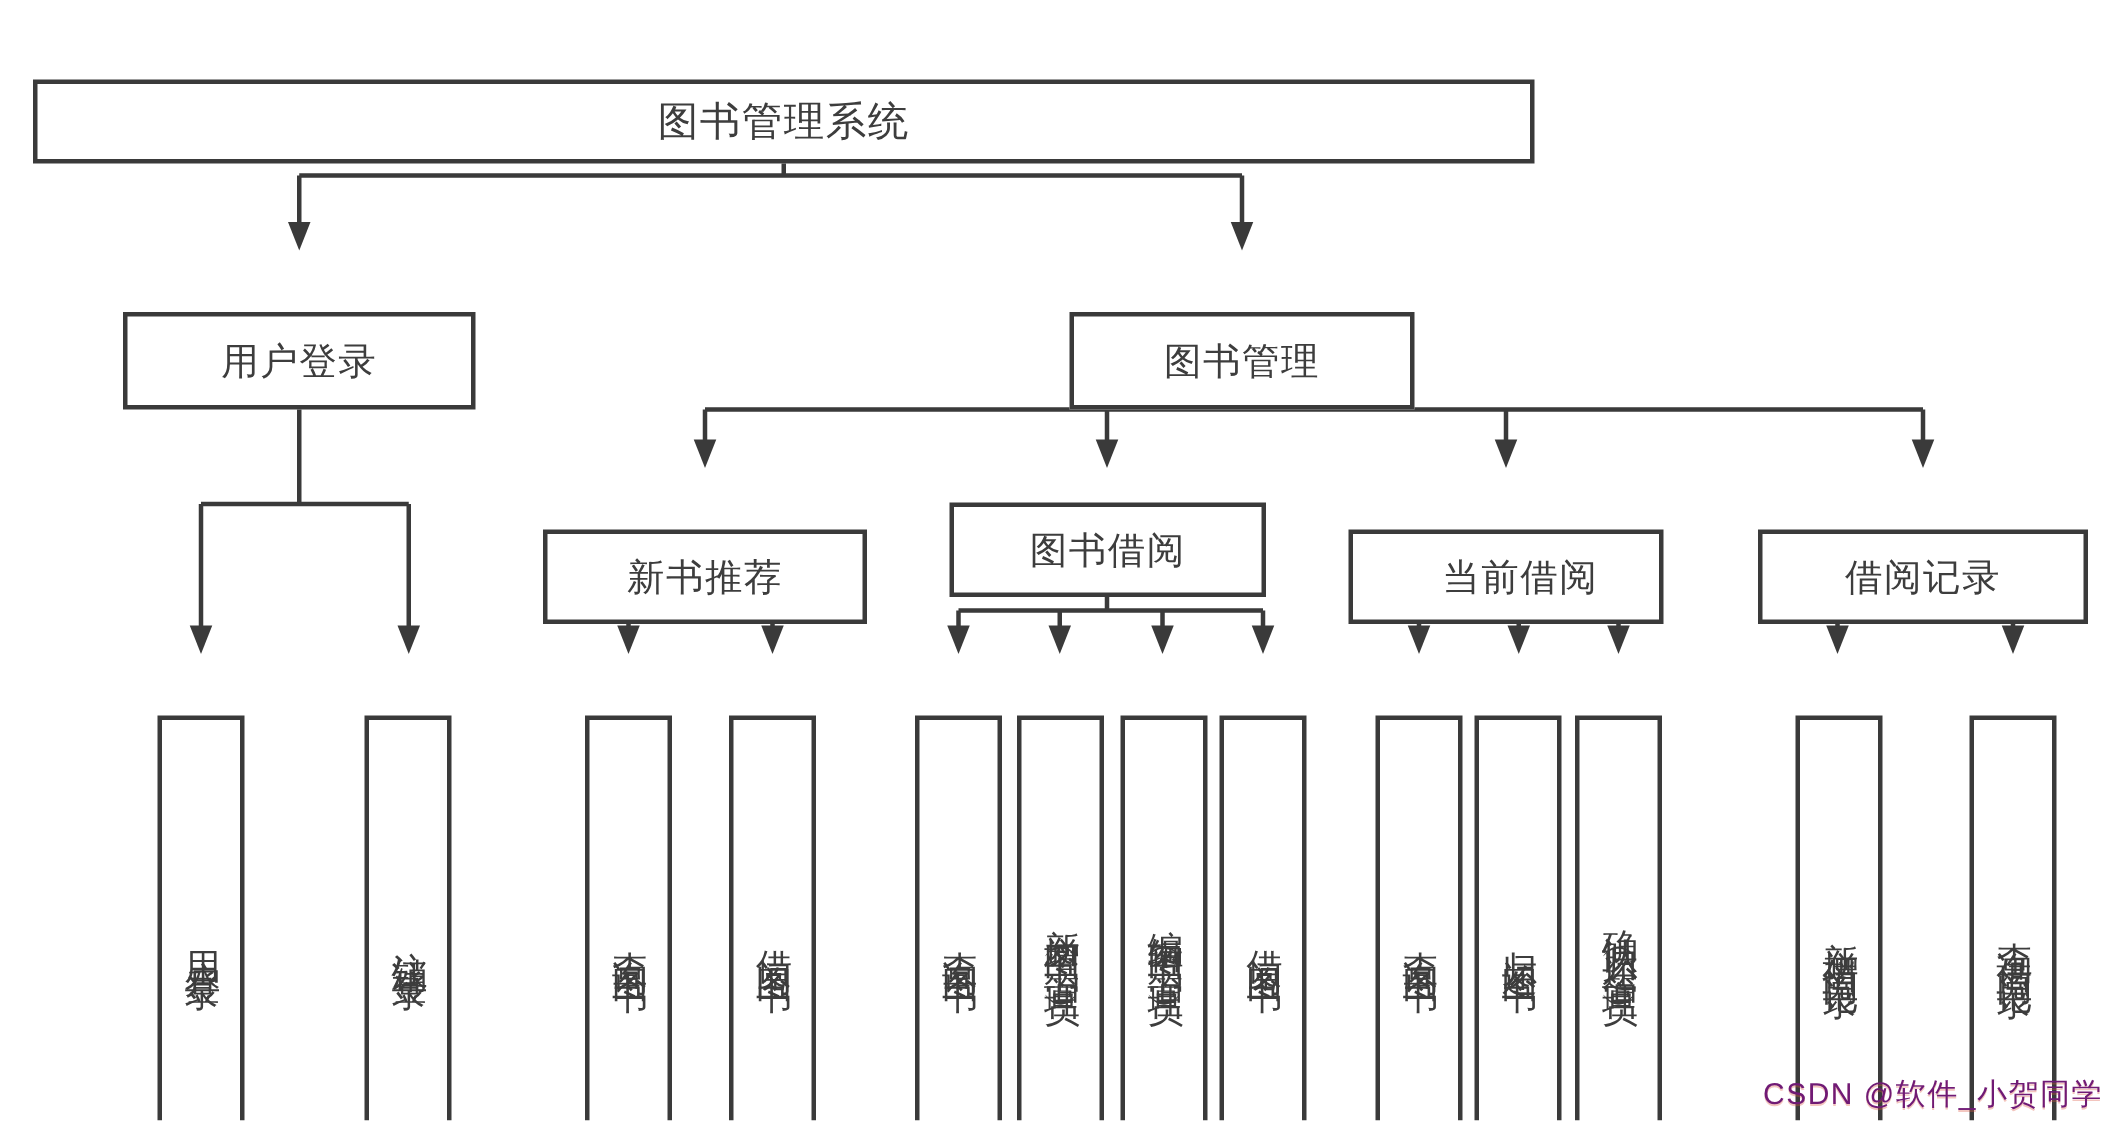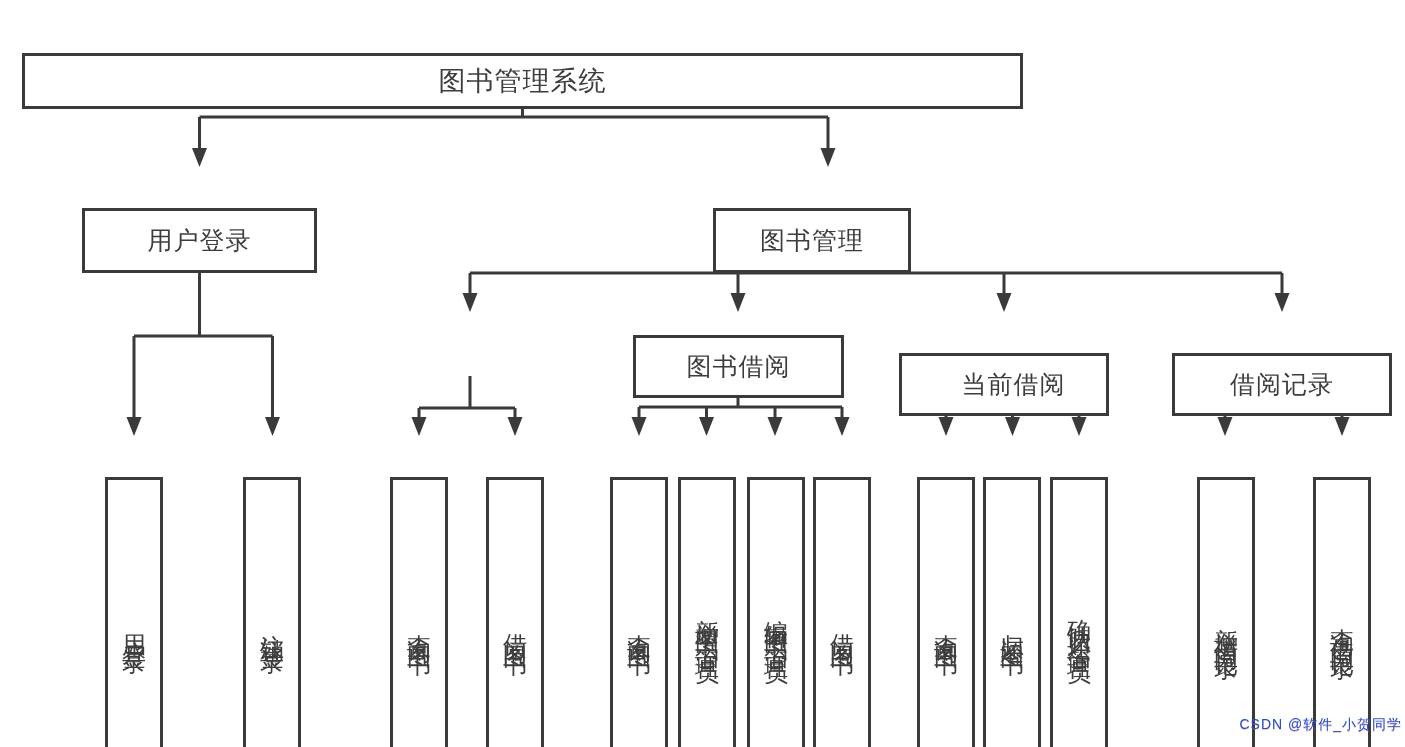--- a/index.html
+++ b/index.html
@@ -62,23 +62,23 @@
     font-size: 24px;
     line-height: 1;
     letter-spacing: 6px;
     white-space: nowrap;
     color: #3d3d3d;
   }
   .watermark {
     position: absolute;
     top: 716px;
     right: 3px;
-    font-size: 14px;
+    font-size: 20px;
     letter-spacing: 1px;
-    color: #1d4ed8;
+    color: #701a75;
     text-shadow: 0 1px 0 rgba(222, 90, 70, 0.35);
     z-index: 5;
     white-space: nowrap;
   }
 </style>
 </head>
 <body>
 
 <div class="canvas">
 
@@ -125,24 +125,27 @@
     </g>
   </svg>
 
   <div class="node node-root">
     <span>图书管理系统</span>
   </div>
 
   <div class="node node-mid" style="left:82px; top:168px; width:235px; height:65px;">
     <span>用户登录</span>
   </div>
-  <div class="node node-mid" style="left:713px; top:168px; width:198px; height:65px;">
+  <div class="node node-mid" style="left:713px; top:168px; width:230px; height:65px;">
     <span>图书管理</span>
   </div>
 
+  <div class="node node-mid" style="left:362px; top:313px; width:216px; height:63px;">
+    <span>新书推荐</span>
+  </div>
   <div class="node node-mid" style="left:633px; top:295px; width:211px; height:63px;">
     <span>图书借阅</span>
   </div>
   <div class="node node-mid" style="left:899px; top:313px; width:210px; height:63px;padding-left:19px;">
     <span>当前借阅</span>
   </div>
   <div class="node node-mid" style="left:1172px; top:313px; width:220px; height:63px;text-align:right;">
     <span>借阅记录</span>
   </div>
 

